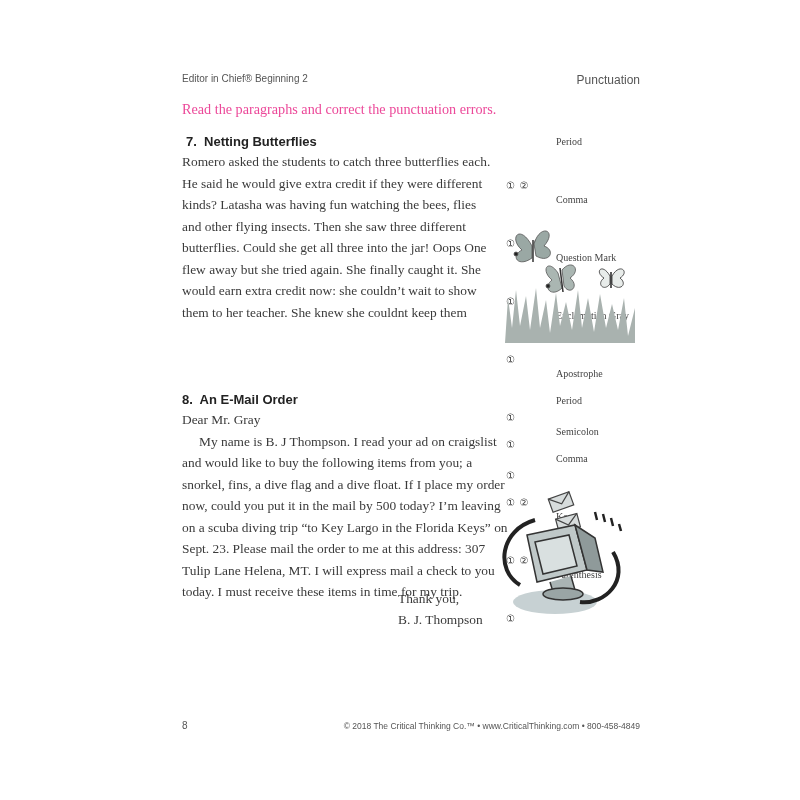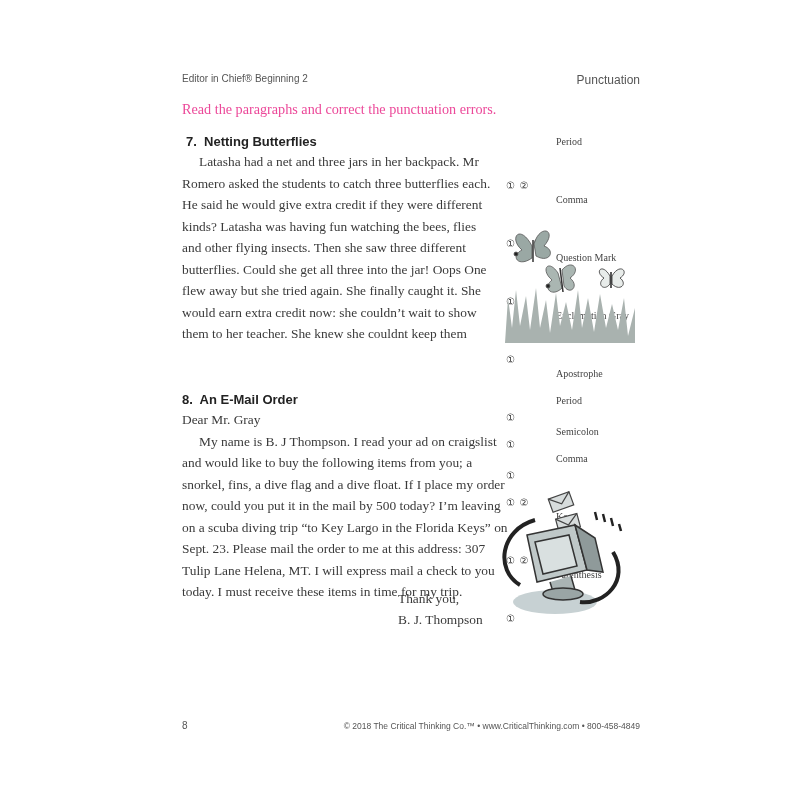--- a/index.html
+++ b/index.html
@@ -30,21 +30,20 @@
 <div class="abs sans header-left">Editor in Chief® Beginning 2</div>
 <div class="abs sans header-right">Punctuation</div>
 
 <div class="abs serif instructions">Read the paragraphs and correct the punctuation errors.</div>
 
 <div class="abs sans section-title" style="left:186px; top:134px;">
   <span>7.</span>&nbsp;
   <span>Netting Butterflies</span>
 </div>
 <div class="abs serif para" style="left:182px; top:151px;">
-  <div class="line indent">Latasha had a net and three jars in her backpack.  Mr</div>
   <div class="line">Romero asked the students to catch three butterflies each.</div>
   <div class="line">He said he would give extra credit if they were different</div>
   <div class="line">kinds?  Latasha was having fun watching the bees, flies</div>
   <div class="line">and other flying insects.  Then she saw three different</div>
   <div class="line">butterflies.  Could she get all three into the jar!  Oops  One</div>
   <div class="line">flew away but she tried again.  She finally caught it.  She</div>
   <div class="line">would earn extra credit now:  she couldn’t wait to show</div>
   <div class="line">them to her teacher.  She knew she couldnt keep them</div>
 </div>
 

